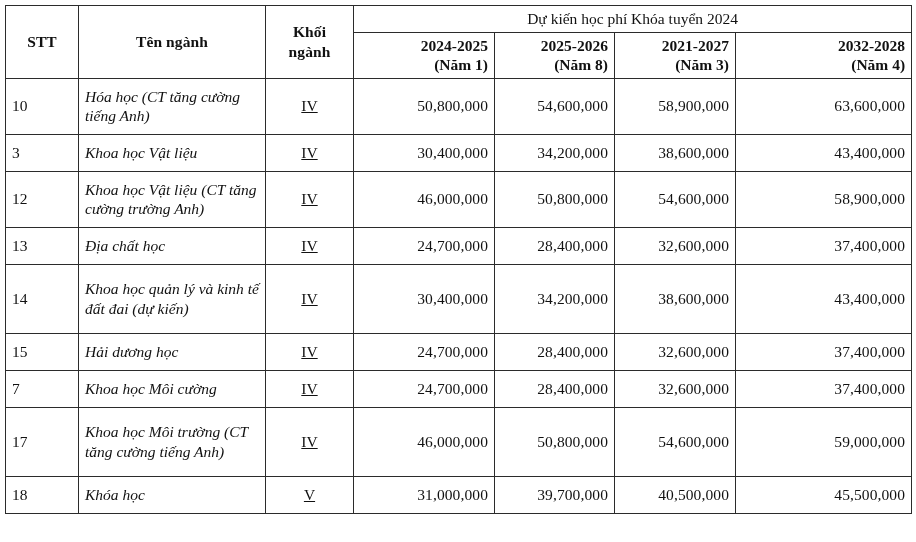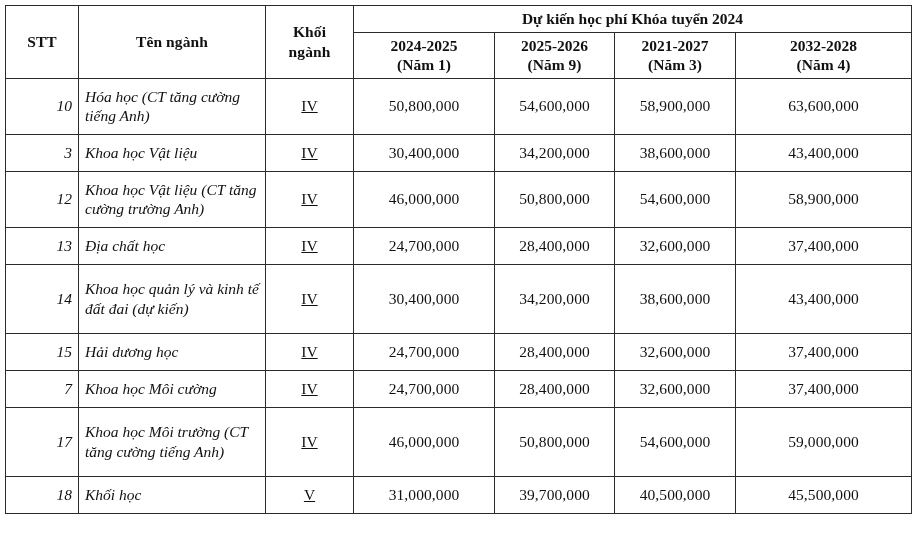--- a/index.html
+++ b/index.html
@@ -44,66 +44,66 @@
     background: #ffffff;
   }
 
   
   th.hd {
     font-weight: bold;
     text-align: center;
     letter-spacing: 0.1px;
   }
   th.hd-group {
-    font-weight: bold;
+    font-weight: normal;
     text-align: center;
     font-size: 15.5px;
   }
   th.hd-year {
     font-weight: bold;
     text-align: center;
     font-size: 14.5px;
     line-height: 1.75;
     padding-top: 6px;
     padding-bottom: 6px;
   }
   th.hd-year .yr-line {
     display: block;
+    text-align: right;
   }
 
   
   col.c-stt   { width: 73px;  }
   col.c-name  { width: 187px; }
   col.c-block { width: 88px;  }
   col.c-y1    { width: 141px; }
   col.c-y2    { width: 120px; }
   col.c-y3    { width: 121px; }
   col.c-y4    { width: 176px; }
 
   
   td.c-idx {
-    text-align: right;
-    font-size: 15.5px;
-    font-style: italic;
+    text-align: left;
+    font-size: 15.5px;
   }
   td.c-major {
     text-align: left;
     padding-left: 8px;
     padding-right: 5px;
     font-size: 15.5px;
     line-height: 1.3;
     font-style: italic;
   }
   td.c-blk {
     text-align: center;
     font-size: 15.5px;
     text-decoration: underline;
   }
   td.c-fee {
-    text-align: center;
+    text-align: right;
     font-size: 15.5px;
     letter-spacing: 0.1px;
   }
 
   tr.r-tall td { height: 49px; }
   tr.r-short td { height: 30px; }
   tr.r-xtall td { height: 62px; }
 </style>
 </head>
 <body>
@@ -131,21 +131,21 @@
         </th>
         <th class="hd-group" colspan="4">Dự kiến học phí Khóa tuyển 2024</th>
       </tr>
       <tr>
         <th class="hd-year">
           <span class="yr-line">2024-2025</span>
           <span class="yr-line">(Năm 1)</span>
         </th>
         <th class="hd-year">
           <span class="yr-line">2025-2026</span>
-          <span class="yr-line">(Năm 9)</span>
+          <span class="yr-line">(Năm 8)</span>
         </th>
         <th class="hd-year">
           <span class="yr-line">2021-2027</span>
           <span class="yr-line">(Năm 3)</span>
         </th>
         <th class="hd-year">
           <span class="yr-line">2032-2028</span>
           <span class="yr-line">(Năm 4)</span>
         </th>
       </tr>
@@ -228,21 +228,21 @@
         <td class="c-major">Khoa học Môi trường (CT tăng cường tiếng Anh)</td>
         <td class="c-blk">IV</td>
         <td class="c-fee">46,000,000</td>
         <td class="c-fee">50,800,000</td>
         <td class="c-fee">54,600,000</td>
         <td class="c-fee">59,000,000</td>
       </tr>
 
       <tr class="r-short">
         <td class="c-idx">18</td>
-        <td class="c-major">Khối học</td>
+        <td class="c-major">Khóa học</td>
         <td class="c-blk">V</td>
         <td class="c-fee">31,000,000</td>
         <td class="c-fee">39,700,000</td>
         <td class="c-fee">40,500,000</td>
         <td class="c-fee">45,500,000</td>
       </tr>
 
     </tbody>
   </table>
 

